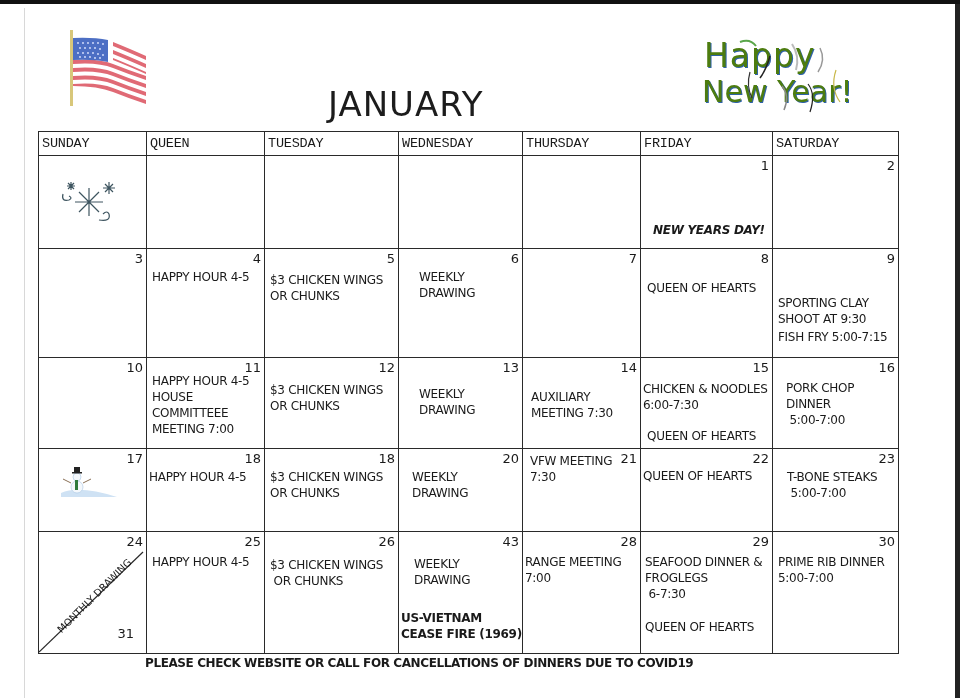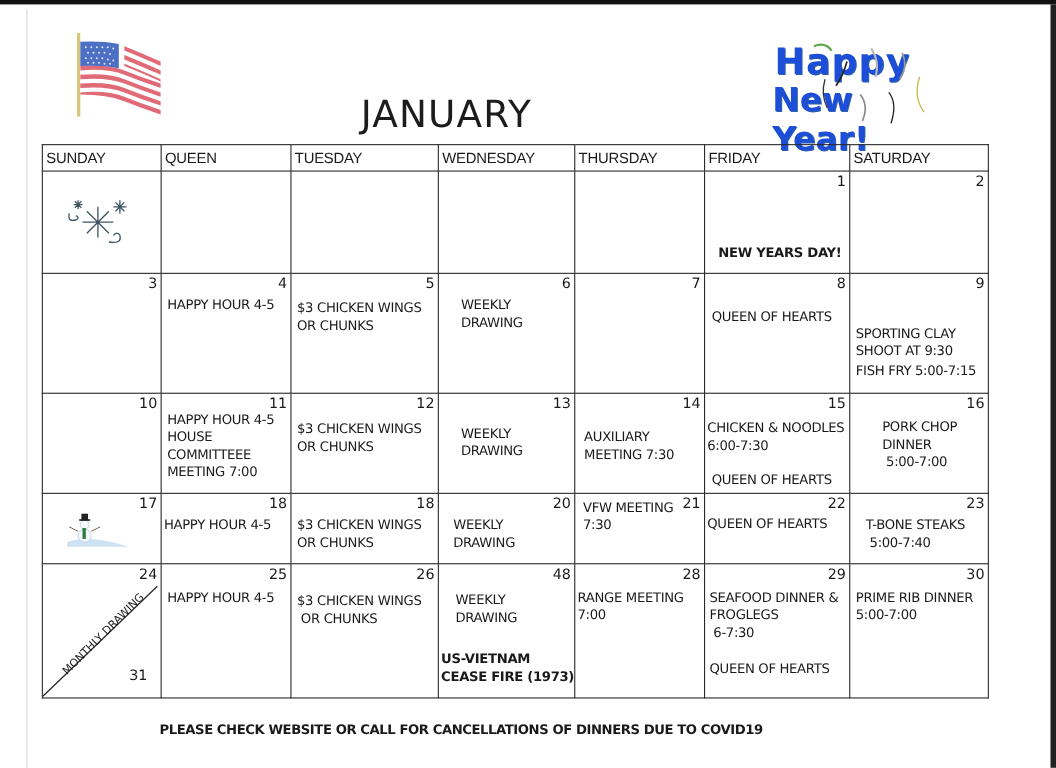--- a/index.html
+++ b/index.html
@@ -13,49 +13,49 @@
   .scan-left { position: absolute; left: 24px; top: 8px; width: 1px; height: 690px; background: #d8d8d8; }
   .scan-right { position: absolute; left: 955px; top: 4px; width: 5px; height: 694px; background: #222; }
 
   .flag { position: absolute; left: 68px; top: 28px; width: 80px; height: 80px; }
   .title {
     position: absolute; left: 328px; top: 84px; font-size: 34px; letter-spacing: 1px;
     font-family: "DejaVu Sans", sans-serif; color: #1c1c1c; font-weight: normal;
   }
   .hny { position: absolute; left: 700px; top: 36px; width: 160px; height: 84px; }
   .hny .l1, .hny .l2 {
-    position: absolute; font-family: "DejaVu Sans", sans-serif; font-weight: bold;
-    color: #1d4ed8; text-shadow: 1px 1px 0 #2f62a8;
+    position: absolute; font-family: "DejaVu Sans", sans-serif; font-weight: normal;
+    color: #4d7c0f; text-shadow: 1px 1px 0 #2f62a8;
   }
   .hny .l1 { left: 4px; top: 0px; font-size: 33px; letter-spacing: 1px; }
   .hny .l2 { left: 2px; top: 38px; font-size: 30px; }
   .hny svg { position: absolute; left: 0; top: 0; }
 
   table.cal {
     position: absolute; left: 38px; top: 131px; border-collapse: collapse;
     table-layout: fixed;
   }
   table.cal td, table.cal th {
     border: 1.6px solid #2a2a2a; padding: 0; vertical-align: top; position: relative;
   }
   table.cal th {
     height: 23px; text-align: left; font-weight: normal; font-size: 13.5px;
-    padding-left: 3px; vertical-align: middle; font-family: Liberation Sans, sans-serif;
+    padding-left: 3px; vertical-align: middle; font-family: Liberation Mono, monospace;
     letter-spacing: -0.2px;
   }
   .daynum {
     position: absolute; right: 3px; top: 2px; font-size: 13px;
     font-family: "DejaVu Sans", sans-serif;
   }
   .ev {
     position: absolute; font-size: 12px; line-height: 16px; white-space: pre;
     font-family: "DejaVu Sans", sans-serif; letter-spacing: -0.3px;
   }
   .ev.bold { font-weight: bold; }
-  .ev.italic-bold { font-weight: bold; }
+  .ev.italic-bold { font-weight: bold; font-style: italic; }
   .footer {
     position: absolute; left: 145px; top: 656px; font-size: 12px; font-weight: bold;
     font-family: "DejaVu Sans", sans-serif; letter-spacing: -0.4px;
   }
   .diag-line { position: absolute; left: 0; top: 0; }
   .diag-text {
     position: absolute; left: 14px; top: 50px; font-size: 10px; letter-spacing: 0px;
     transform: rotate(-45deg); transform-origin: left bottom; white-space: nowrap;
     font-family: "DejaVu Sans", sans-serif;
   }
@@ -231,27 +231,27 @@
 MEETING 7:30</span>
       </td>
       <td>
         <span class="daynum">15</span>
         <span class="ev" style="left:2px;top:23px">CHICKEN &amp; NOODLES
 6:00-7:30</span>
         <span class="ev" style="left:6px;top:70px">QUEEN OF HEARTS</span>
       </td>
       <td>
         <span class="daynum">16</span>
-        <span class="ev" style="left:29px;top:22px">PORK CHOP
+        <span class="ev" style="left:13px;top:22px">PORK CHOP
 DINNER
  5:00-7:00</span>
       </td>
     </tr>
 
-    <tr style="height:64px">
+    <tr style="height:83px">
       <td>
         <span class="daynum">17</span>
         <svg style="position:absolute;left:20px;top:14px" width="60" height="36" viewBox="0 0 60 36">
           <path d="M2 30 Q20 22 58 34 L2 34 Z" fill="#cfe2f4"></path>
           <circle cx="18" cy="24" r="6" fill="#f4f8fc" stroke="#a9c6e2" stroke-width="0.6"></circle>
           <circle cx="18" cy="14" r="4" fill="#f4f8fc" stroke="#a9c6e2" stroke-width="0.6"></circle>
           <rect x="15" y="4" width="6" height="6" fill="#222"></rect>
           <rect x="13" y="9" width="10" height="1.5" fill="#222"></rect>
           <rect x="16" y="17" width="3" height="10" fill="#2f7a3c"></rect>
           <path d="M12 20 L4 16 M24 20 L32 16" stroke="#6b4a2a" stroke-width="0.8"></path>
@@ -276,21 +276,21 @@
         <span class="ev" style="left:7px;top:4px">VFW MEETING
 7:30</span>
       </td>
       <td>
         <span class="daynum">22</span>
         <span class="ev" style="left:2px;top:19px">QUEEN OF HEARTS</span>
       </td>
       <td>
         <span class="daynum">23</span>
         <span class="ev" style="left:14px;top:20px">T-BONE STEAKS
- 5:00-7:40</span>
+ 5:00-7:00</span>
       </td>
     </tr>
 
     <tr style="height:122px">
       <td>
         <svg class="diag-line" width="108" height="122" viewBox="0 0 108 122">
           <line x1="0" y1="120" x2="104" y2="20" stroke="#2a2a2a" stroke-width="1.2"></line>
         </svg>
         <span class="daynum">24</span>
         <span class="daynum" style="top:94px;right:12px">31</span>
@@ -299,25 +299,25 @@
       <td>
         <span class="daynum">25</span>
         <span class="ev" style="left:5px;top:22px">HAPPY HOUR 4-5</span>
       </td>
       <td>
         <span class="daynum">26</span>
         <span class="ev" style="left:5px;top:25px">$3 CHICKEN WINGS
  OR CHUNKS</span>
       </td>
       <td>
-        <span class="daynum">48</span>
+        <span class="daynum">43</span>
         <span class="ev" style="left:15px;top:24px">WEEKLY
 DRAWING</span>
         <span class="ev bold" style="left:2px;top:78px">US-VIETNAM
-CEASE FIRE (1973)</span>
+CEASE FIRE (1969)</span>
       </td>
       <td>
         <span class="daynum">28</span>
         <span class="ev" style="left:2px;top:22px">RANGE MEETING
 7:00</span>
       </td>
       <td>
         <span class="daynum">29</span>
         <span class="ev" style="left:4px;top:22px">SEAFOOD DINNER &amp;
 FROGLEGS

